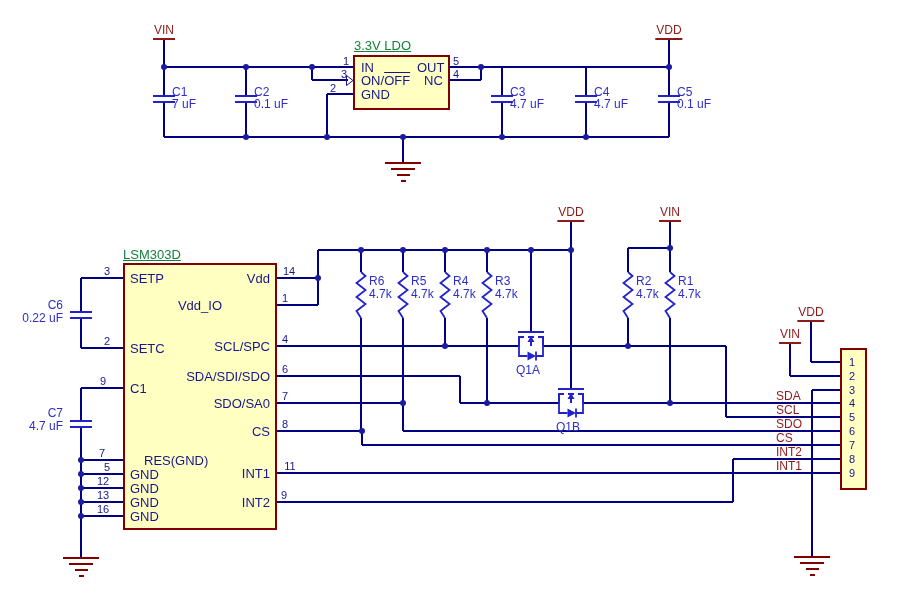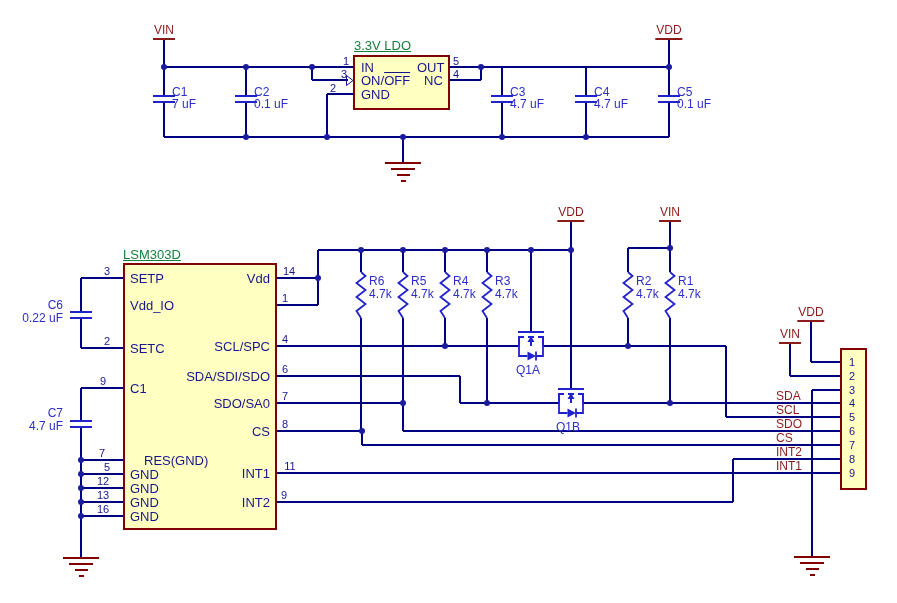--- a/index.html
+++ b/index.html
@@ -119,21 +119,21 @@
   <div class="pname" style="left:130px;top:272px">SETP</div>
   <div class="pname" style="left:130px;top:342px">SETC</div>
   <div class="pname" style="left:130px;top:382px">C1</div>
   <div class="pname" style="left:144px;top:454px">RES(GND)</div>
   <div class="pname" style="left:130px;top:468px">GND</div>
   <div class="pname" style="left:130px;top:482px">GND</div>
   <div class="pname" style="left:130px;top:496px">GND</div>
   <div class="pname" style="left:130px;top:510px">GND</div>
 
   <div class="pname" style="left:130px;top:272px;width:140px;text-align:right">Vdd</div>
-  <div class="pname" style="left:130px;top:299px;width:140px;text-align:left">Vdd_IO</div>
+  <div class="pname" style="left:130px;top:299px;width:140px;text-align:center">Vdd_IO</div>
   <div class="pname" style="left:130px;top:340px;width:140px;text-align:right">SCL/SPC</div>
   <div class="pname" style="left:130px;top:370px;width:140px;text-align:right">SDA/SDI/SDO</div>
   <div class="pname" style="left:130px;top:397px;width:140px;text-align:right">SDO/SA0</div>
   <div class="pname" style="left:130px;top:425px;width:140px;text-align:right">CS</div>
   <div class="pname" style="left:130px;top:467px;width:140px;text-align:right">INT1</div>
   <div class="pname" style="left:130px;top:496px;width:140px;text-align:right">INT2</div>
 
   <div class="pnum" style="left:107px;top:271px">3</div>
   <div class="pnum" style="left:107px;top:341px">2</div>
   <div class="pnum" style="left:103px;top:381px">9</div>

